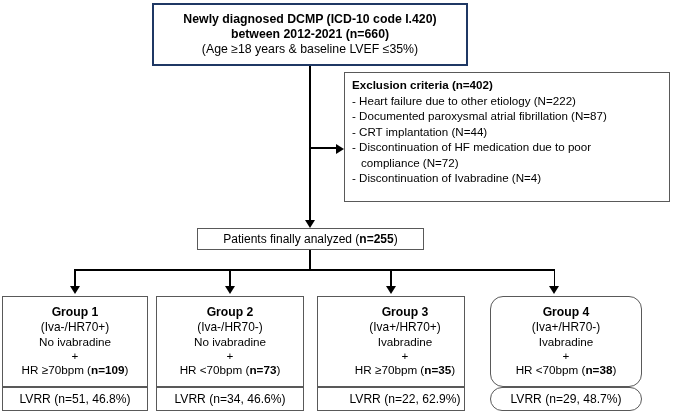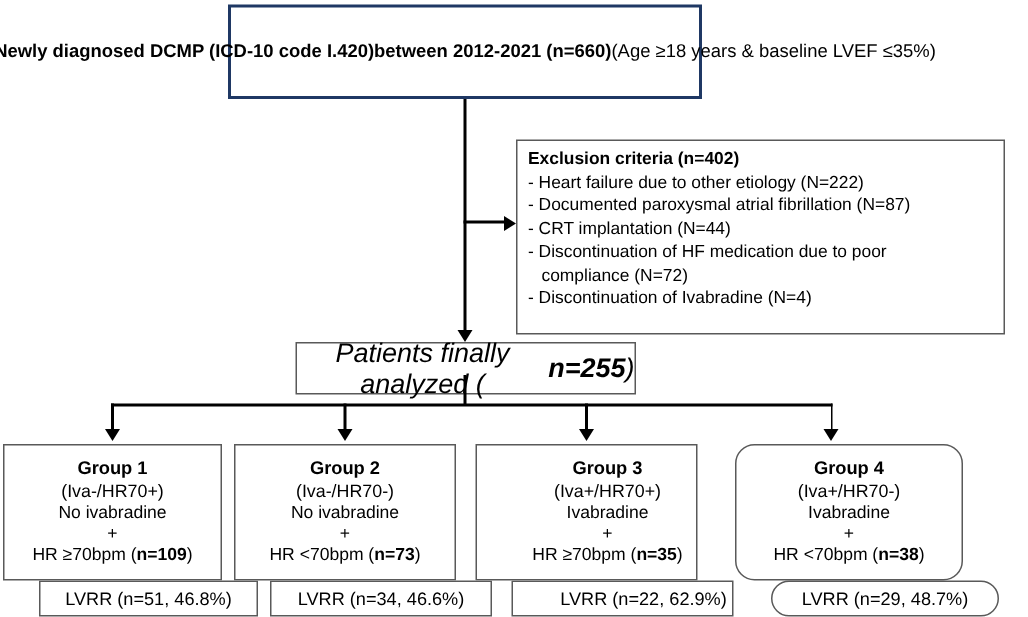--- a/index.html
+++ b/index.html
@@ -16,59 +16,57 @@
   .b-gray{border:1.5px solid #595959;}
   .b-navy{border:2.5px solid #1F3864;}
 
   .ctr{text-align:center;}
   .ln{display:block;line-height:1.22;white-space:nowrap;}
   b{font-weight:bold;}
 
   
   #top-box{
     left:152px;top:3px;width:316px;height:63px;
-    display:flex;justify-content:center;align-items:center;
+    display:flex;flex-direction:column;justify-content:center;align-items:center;
     font-size:12.3px;
   }
   #top-box .l1,#top-box .l2{font-weight:bold;}
   #top-box .l3{font-weight:normal;}
 
   
   #excl-box{
-    left:344px;top:93px;width:326px;height:130px;
+    left:344px;top:72px;width:326px;height:130px;
     padding:4px 6px 3px 7px;
     font-size:11.6px;line-height:1.345;
   }
   #excl-box .hd{font-weight:bold;display:block;}
   #excl-box .it{display:block;white-space:nowrap;}
   #excl-box .cont{display:block;padding-left:9px;white-space:nowrap;}
 
   
   #analyzed-box{
-    left:197px;top:228px;width:227px;height:35px;
+    left:197px;top:228px;width:227px;height:22px;
     display:flex;align-items:center;justify-content:center;
-    font-size:18px;
-    font-style:italic;
+    font-size:12px;
   }
 
   
   .gbox{
     position:absolute;box-sizing:border-box;border:1.5px solid #595959;background:#fff;
     top:296px;height:91px;
     display:flex;flex-direction:column;align-items:center;justify-content:center;
     font-size:11.7px;
   }
   .gbox .t1{font-weight:bold;font-size:12.2px;}
   .gbox .t2{font-weight:normal;font-size:11.9px;}
   .lvrr{
     position:absolute;box-sizing:border-box;border:1.5px solid #595959;background:#fff;
     top:387px;height:24px;
     display:flex;align-items:center;justify-content:center;
     font-size:12.1px;
-    margin-left:24px;
   }
 
   .g1{left:2px;width:146px;}
   .g2{left:156px;width:148px;}
   .g3{left:317px;width:148px;padding-left:28px;}
   .g4{left:490px;width:152px;border-radius:13px;}
 
   
   .vline{position:absolute;width:1.6px;background:#000;}
   .hline{position:absolute;height:1.6px;background:#000;}

